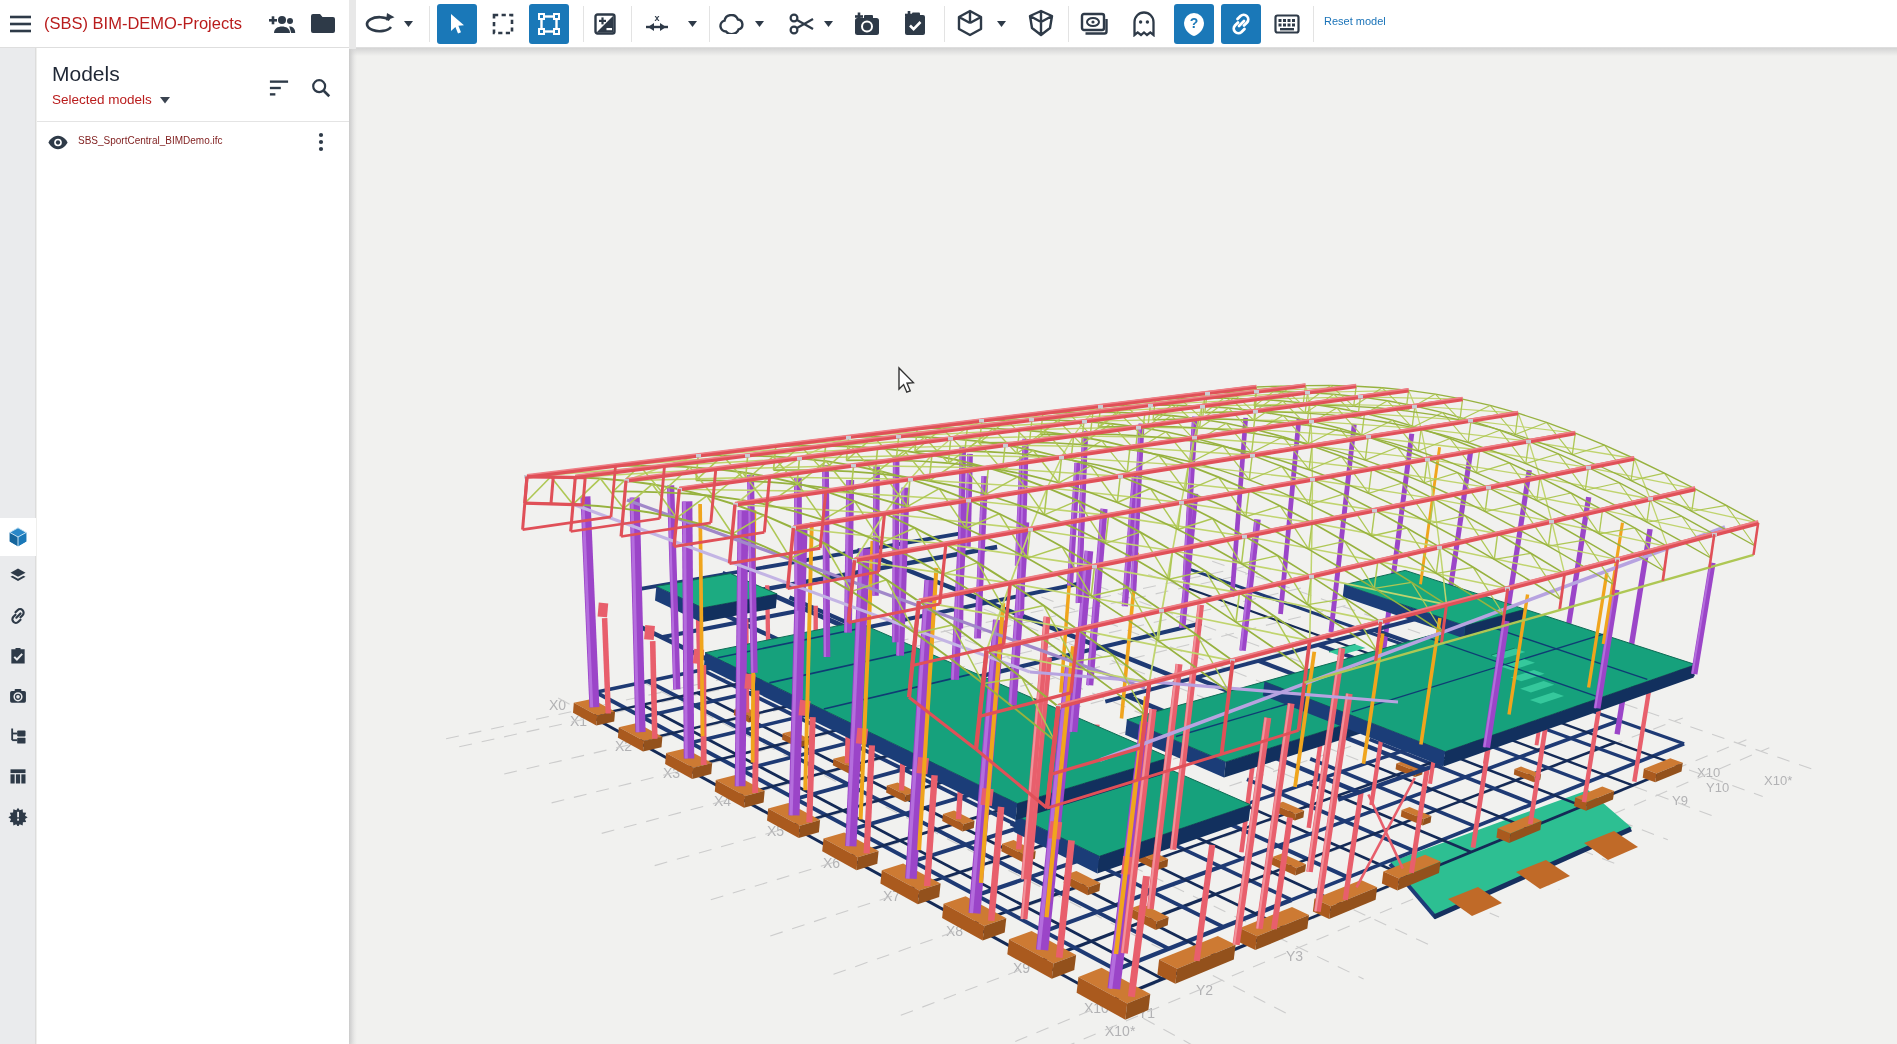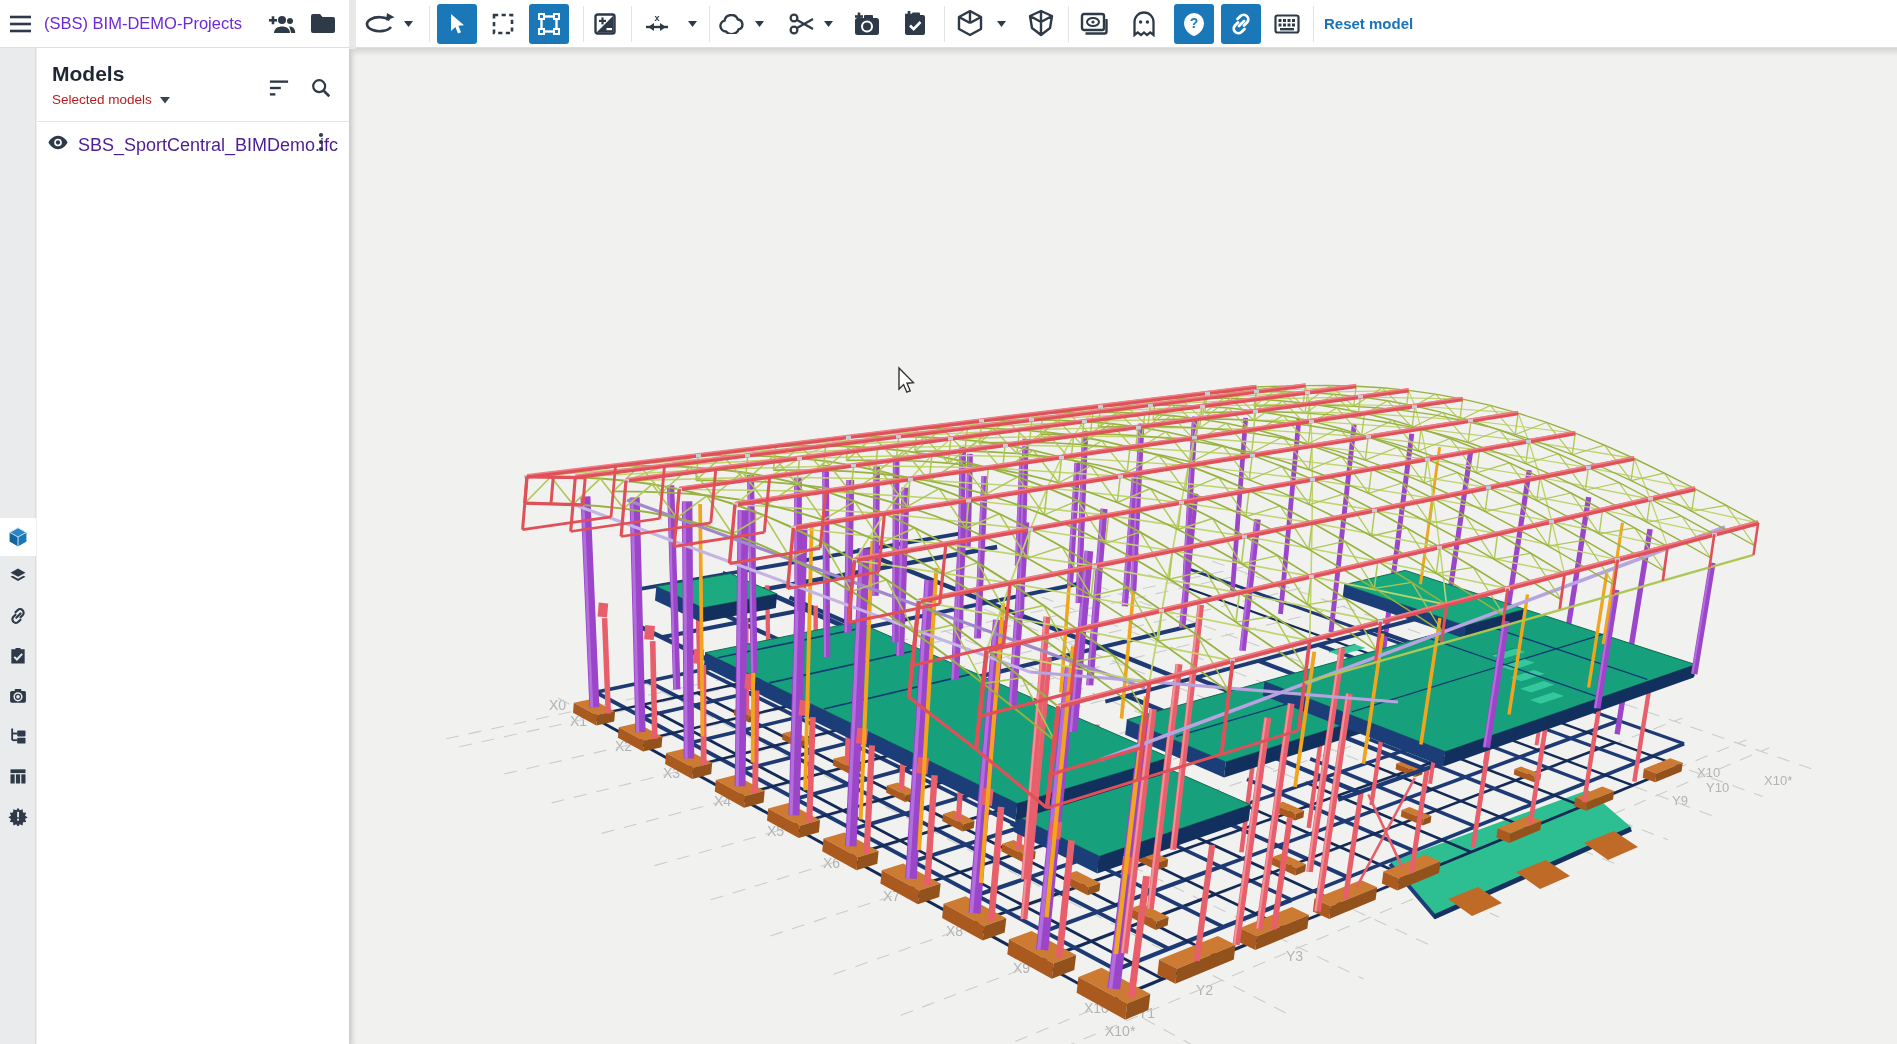--- a/index.html
+++ b/index.html
@@ -1167,60 +1167,60 @@
     <rect x="3" y="10" width="5" height="11" fill="#2e3a48"></rect>
     <rect x="9.5" y="10" width="5" height="11" fill="#2e3a48"></rect>
     <rect x="16" y="10" width="5" height="11" fill="#2e3a48"></rect>
   </svg>
 <svg class="abs" style="left:8px;top:806px" width="20" height="20" viewBox="0 0 24 24">
     <path d="M12 2 l2 3.2 3.6-1.4 0.3 3.9 3.9 0.3 -1.4 3.6 3.2 2 -3.2 2 1.4 3.6 -3.9 0.3 -0.3 3.9 -3.6 -1.4 -2 3.2 -2 -3.2 -3.6 1.4 -0.3 -3.9 -3.9 -0.3 1.4 -3.6 -3.2 -2 3.2 -2 -1.4 -3.6 3.9 -0.3 0.3 -3.9 3.6 1.4 Z" fill="#2e3a48"></path>
     <rect x="11" y="7" width="2.2" height="6.5" fill="#eaebed"></rect>
     <rect x="11" y="15.2" width="2.2" height="2.4" fill="#eaebed"></rect>
   </svg>
 <div class="abs" style="left:37px;top:48px;width:312px;height:996px;background:#fff;box-shadow:2px 0 4px rgba(0,0,0,0.08)"></div>
-<div class="abs" style="left:52px;top:62px;font-size:21px;font-weight:bold;color:#1f2735">Models</div>
+<div class="abs" style="left:52px;top:62px;font-size:21px;font-weight:normal;color:#1f2735">Models</div>
 <div class="abs" style="left:52px;top:92px;font-size:13.5px;color:#b91c1c">Selected models <svg width="10" height="7" viewBox="0 0 10 7" style="margin-left:4px">
       <path d="M0 0 h10 L5 6.5 Z" fill="#3a4350"></path>
     </svg></div>
 <svg class="abs" style="left:268px;top:78px" width="22" height="20" viewBox="0 0 24 22">
     <g stroke="#2e3a48" stroke-width="2.6">
       <line x1="2" y1="4" x2="22" y2="4"></line>
       <line x1="2" y1="11" x2="14" y2="11"></line>
       <line x1="2" y1="18" x2="8" y2="18"></line>
     </g>
   </svg>
 <svg class="abs" style="left:310px;top:77px" width="22" height="22" viewBox="0 0 24 24">
     <circle cx="10" cy="10" r="6.5" fill="none" stroke="#2e3a48" stroke-width="2.4"></circle>
     <line x1="15" y1="15" x2="21" y2="21" stroke="#2e3a48" stroke-width="2.8"></line>
   </svg>
 <div class="abs" style="left:37px;top:121px;width:312px;height:1px;background:#e4e4e4"></div>
 <svg class="abs" style="left:48px;top:134px" width="20" height="17" viewBox="0 0 24 18">
     <path d="M12 1 C6 1 2 6 0.5 9 C2 12 6 17 12 17 C18 17 22 12 23.5 9 C22 6 18 1 12 1 Z" fill="#2e3a48"></path>
     <circle cx="12" cy="9" r="4.6" fill="#fff"></circle>
     <circle cx="12" cy="9" r="2.6" fill="#2e3a48"></circle>
   </svg>
-<div class="abs" style="left:78px;top:135px;font-size:18px;color:#4c1d95">SBS_SportCentral_BIMDemo.ifc</div>
+<div class="abs" style="left:78px;top:135px;font-size:10px;color:#7f1d1d">SBS_SportCentral_BIMDemo.ifc</div>
 <svg class="abs" style="left:314px;top:132px" width="14" height="20" viewBox="0 0 14 20">
     <g fill="#2e3a48">
       <circle cx="7" cy="3" r="2.1"></circle>
       <circle cx="7" cy="10" r="2.1"></circle>
       <circle cx="7" cy="17" r="2.1"></circle>
     </g>
   </svg>
 
 <div class="abs" style="left:0;top:0;width:1897px;height:48px;background:#fff;border-bottom:1px solid #dedede"></div>
 <div class="abs" style="left:349px;top:0;width:7px;height:49px;background:#e8e8e8"></div>
 <svg class="abs" style="left:10px;top:14px" width="21" height="20" viewBox="0 0 21 18">
     <g stroke="#2e3a48" stroke-width="2.6">
       <line x1="0" y1="2" x2="21" y2="2"></line>
       <line x1="0" y1="9" x2="21" y2="9"></line>
       <line x1="0" y1="16" x2="21" y2="16"></line>
     </g>
   </svg>
-<div class="abs" style="left:44px;top:14px;font-size:16.5px;color:#6d28d9">(SBS) BIM-DEMO-Projects</div>
+<div class="abs" style="left:44px;top:14px;font-size:16.5px;color:#b91c1c">(SBS) BIM-DEMO-Projects</div>
 <svg class="abs" style="left:269px;top:13px" width="28" height="22" viewBox="0 0 28 22">
     <g fill="#2e3a48">
       <circle cx="13" cy="7" r="4"></circle>
       <path d="M5 20 c0-4.5 4-6.5 8-6.5 s8 2 8 6.5 Z"></path>
       <circle cx="21" cy="8" r="3"></circle>
       <path d="M20.2 13.2 c3.5 0.3 6 2.2 6 6.8 l-4 0 Z"></path>
       <rect x="0" y="6" width="8" height="2.6"></rect>
       <rect x="2.7" y="3.3" width="2.6" height="8"></rect>
     </g>
   </svg>
@@ -1381,12 +1381,12 @@
         <rect x="18" y="5" width="3" height="3"></rect>
         <rect x="4.5" y="9.5" width="3" height="3"></rect>
         <rect x="9" y="9.5" width="3" height="3"></rect>
         <rect x="13.5" y="9.5" width="3" height="3"></rect>
         <rect x="18" y="9.5" width="3" height="3"></rect>
         <rect x="6" y="14" width="14" height="2.4"></rect>
       </g>
     </svg>
   </div>
 <div class="abs" style="left:1313px;top:6px;width:1px;height:36px;background:#e3e3e3"></div>
-<div class="abs" style="left:1324px;top:15px;font-size:15px;font-weight:bold;color:#1a73b8">Reset model</div>
+<div class="abs" style="left:1324px;top:15px;font-size:11px;font-weight:normal;color:#1a73b8">Reset model</div>
 </body></html>

